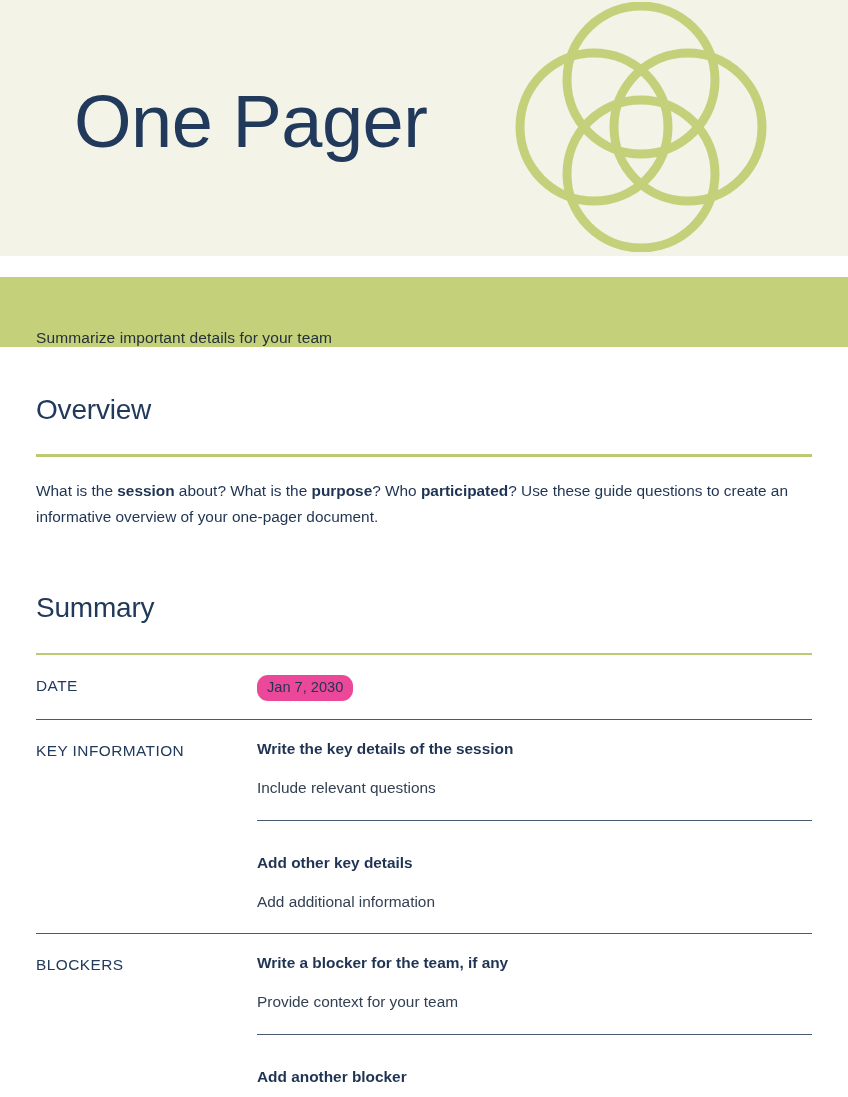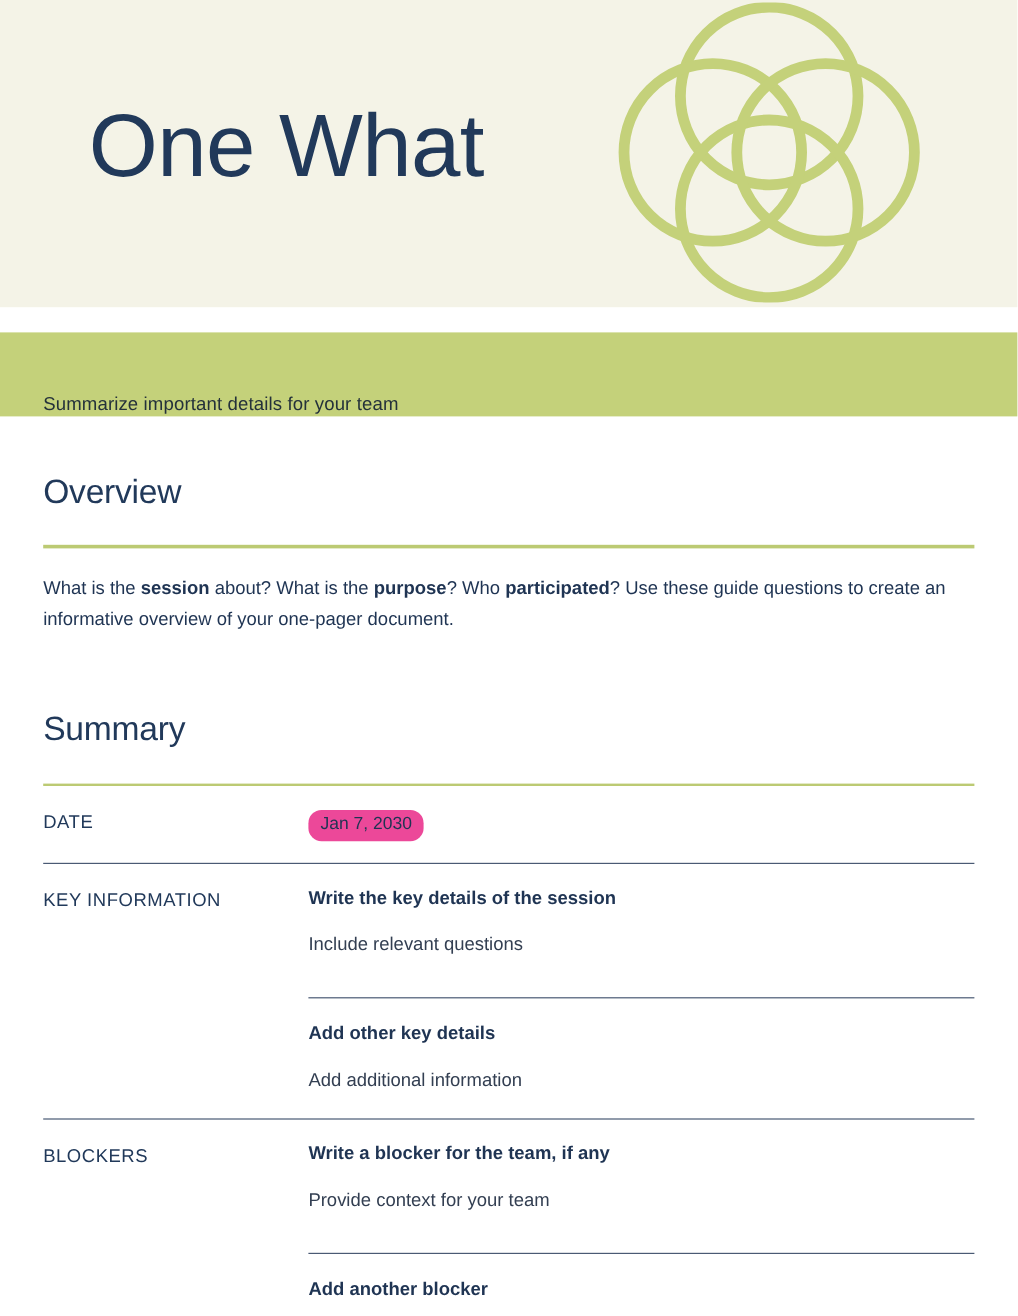--- a/index.html
+++ b/index.html
@@ -126,42 +126,42 @@
     border-radius: 11px;
     padding: 3px 10px 4px 10px;
     font-size: 14.6px;
     color: #1f3453;
     line-height: 19px;
   }
 
   .entry { padding-bottom: 2px; }
   .entry + .entry {
     border-top: 1.1px solid #4a5a74;
-    margin-top: 30px;
-    padding-top: 19px;
+    margin-top: 19px;
+    padding-top: 31px;
   }
   .entry-title {
     font-size: 15.4px;
     font-weight: 700;
     color: #1f3453;
     line-height: 22px;
   }
   .entry-note {
     margin-top: 17px;
     font-size: 15.4px;
     font-weight: 400;
     color: #333f52;
     line-height: 22px;
   }
 </style>
 </head>
 <body>
 
 <div class="header">
-  <div class="header-title">One What</div>
+  <div class="header-title">One Pager</div>
 
   <div class="logo-mark">
     <svg width="272" height="250" viewBox="0 0 272 250" aria-hidden="true">
       <g fill="none" stroke="#c4d17a" stroke-width="9">
         <circle cx="136" cy="78" r="74"></circle>
         <circle cx="136" cy="172" r="74"></circle>
         <circle cx="89" cy="125" r="74"></circle>
         <circle cx="183" cy="125" r="74"></circle>
       </g>
     </svg>

